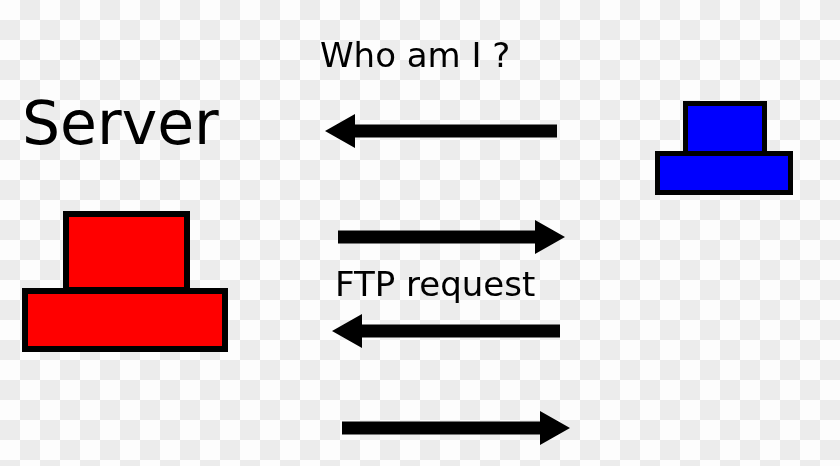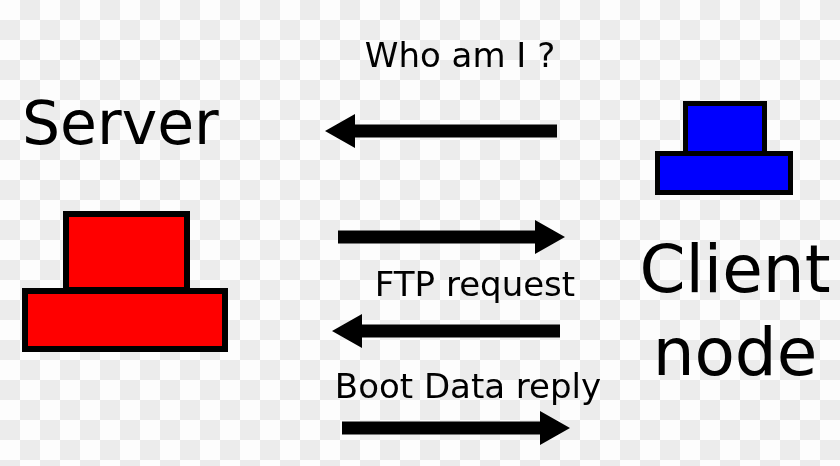--- a/index.html
+++ b/index.html
@@ -24,21 +24,20 @@
     line-height: 1.164;
   }
   .client-label {
     font-size: 66px;
     line-height: 83px;
     text-align: center;
   }
   .msg-label {
     font-size: 34px;
     line-height: 41px;
-    text-align: center;
   }
   .msg-label.small {
     font-size: 33px;
     line-height: 38px;
   }
   .node-rect {
     position: absolute;
     box-sizing: border-box;
     border: 6px solid #000;
   }
@@ -60,28 +59,23 @@
   <div>
     <div class="node-rect" style="left: 63px; top: 211px; width: 127px; height: 82px; z-index: 1; background-color: rgb(255, 0, 0);"></div>
     <div class="node-rect" style="left: 22px; top: 288px; width: 206px; height: 64px; z-index: 2; background-color: rgb(255, 0, 0);"></div>
   </div>
 
   <div>
     <div class="node-rect thin" style="left: 683px; top: 101px; width: 84px; height: 55px; z-index: 1; background-color: rgb(0, 0, 255);"></div>
     <div class="node-rect thin" style="left: 655px; top: 151px; width: 138px; height: 44px; z-index: 2; background-color: rgb(0, 0, 255);"></div>
   </div>
 
-  <div class="label client-label" style="left:630px; top:228px; width:210px;">
-    <div>Client</div>
-    <div>node</div>
-  </div>
 
   <div class="label msg-label" style="left:320px; top:35px; width:280px;">Who am I ?</div>
   <div class="label msg-label" style="left:335px; top:264px; width:280px;">FTP request</div>
-  <div class="label msg-label" style="left:328px; top:366px; width:280px;">Boot Data reply</div>
 
   <svg id="arrow-layer" viewBox="0 0 840 466" xmlns="http://www.w3.org/2000/svg">
     <polygon fill="#000" points="325,131 355,114 355,124.5 557,124.5 557,137.5 355,137.5 355,148"></polygon>
     <polygon fill="#000" points="565,237 535,220 535,230.5 338,230.5 338,243.5 535,243.5 535,254"></polygon>
     <polygon fill="#000" points="332,331 362,314 362,324.5 560,324.5 560,337.5 362,337.5 362,348"></polygon>
     <polygon fill="#000" points="570,428 540,411 540,421.5 342,421.5 342,434.5 540,434.5 540,445"></polygon>
   </svg>
 
 </div>
 

